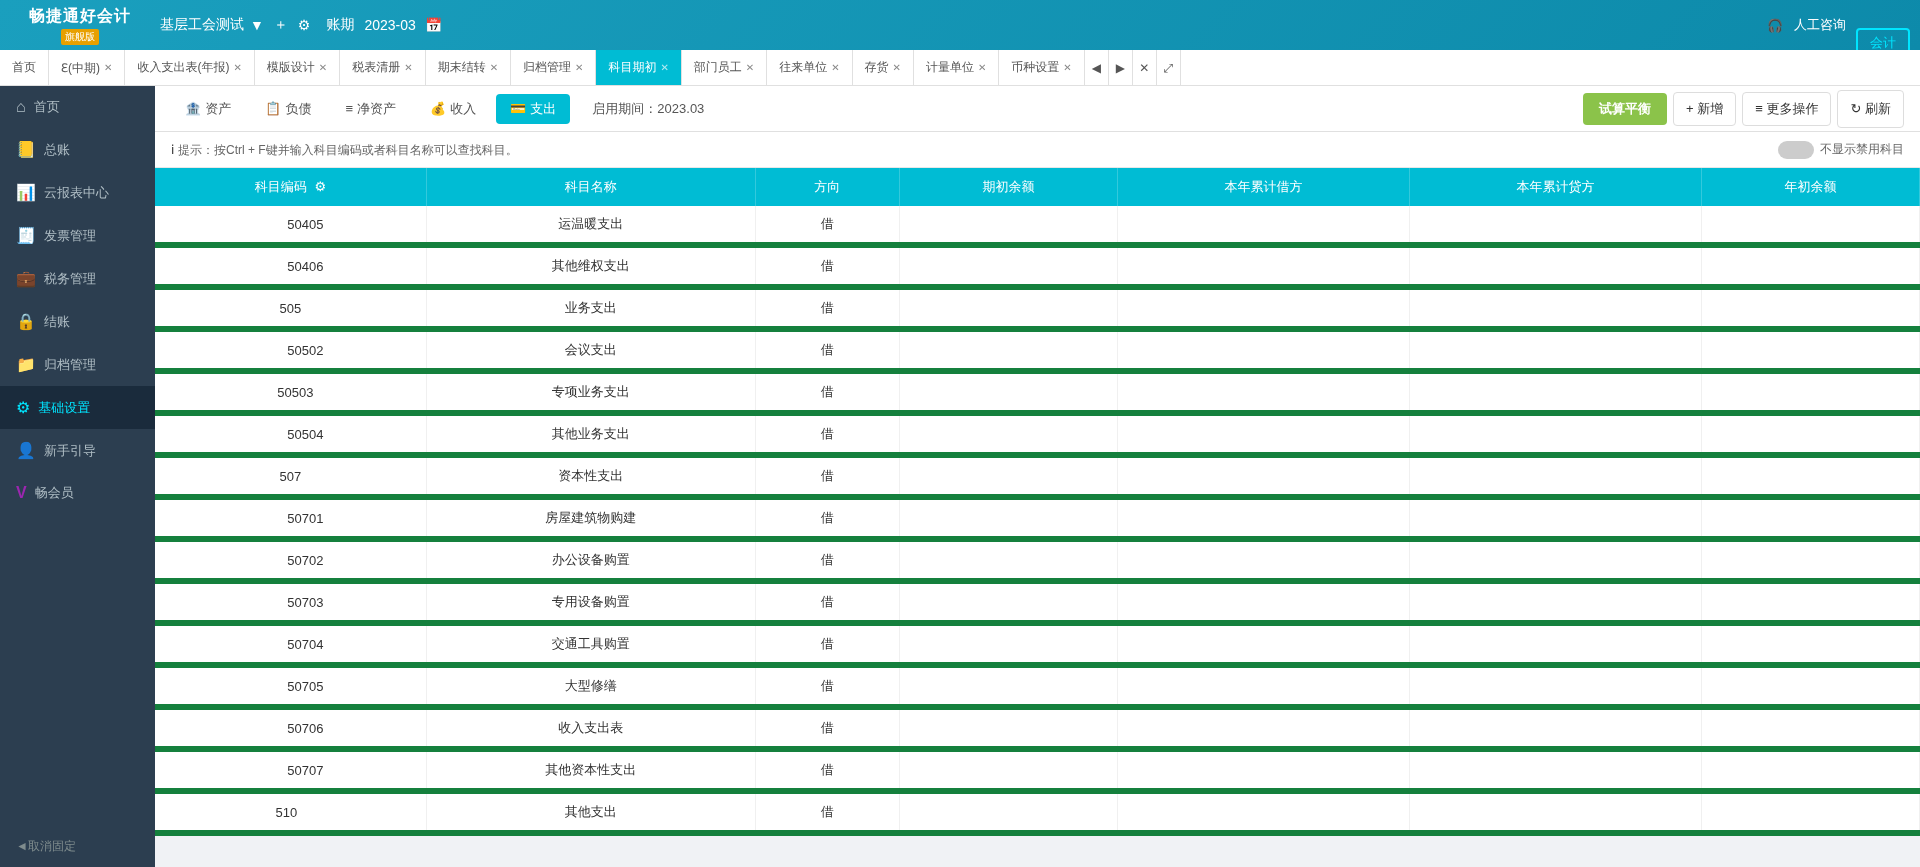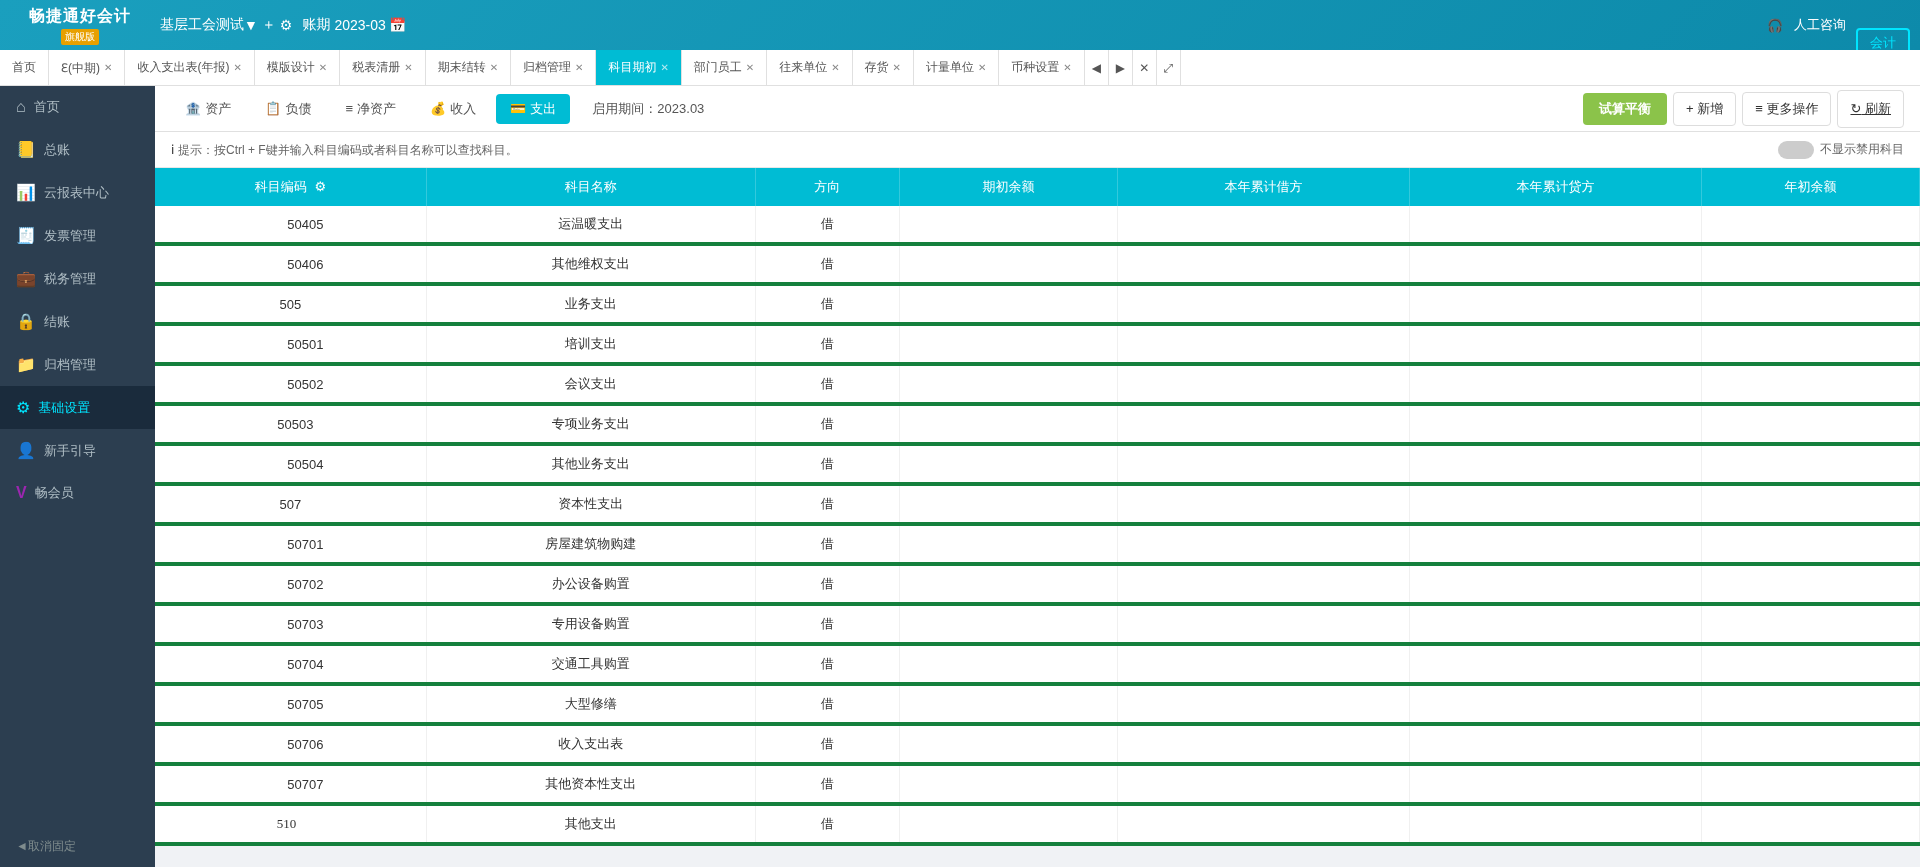--- a/index.html
+++ b/index.html
@@ -24,21 +24,21 @@
       color: white;
     }
     .logo-title { font-size: 16px; font-weight: bold; letter-spacing: 1px; }
     .logo-subtitle { font-size: 10px; background: #e8a000; padding: 1px 4px; border-radius: 2px; margin-top: 2px; }
     .header-company {
       flex: 1;
       color: white;
       font-size: 14px;
       display: flex;
       align-items: center;
-      gap: 0;
+      gap: 6px;
       text-align: right;
     }
     .header-right {
       display: flex;
       align-items: center;
       gap: 10px;
       color: white;
       font-size: 13px;
     }
     .btn-account {
@@ -201,21 +201,20 @@
       color: #333;
     }
     .btn-refresh {
       background: white;
       border: 1px solid #ddd;
       padding: 9px 12px;
       border-radius: 4px;
       cursor: pointer;
       font-size: 13px;
       color: #333;
-      text-decoration: underline;
     }
 
     
     .tip-bar {
       display: flex;
       align-items: center;
       padding: 8px 16px;
       background: white;
       border-bottom: 1px solid #e8e8e8;
       flex-shrink: 0;
@@ -253,21 +252,21 @@
       color: white;
     }
     thead th {
       padding: 10px 12px;
       font-size: 13px;
       font-weight: normal;
       text-align: center;
       border-right: 1px solid rgba(255,255,255,0.2);
     }
     tbody tr {
-      border-bottom: 4px solid #15803d;
+      border-bottom: 6px solid #15803d;
       background: white;
     }
     tbody td {
       padding: 9px 12px;
       font-size: 13px;
       text-align: center;
       border-right: 1px solid #f0f0f0;
       color: #333;
     }
     .td-code { text-align: center; }
@@ -492,29 +491,20 @@
             <tr>
       <td class="td-code" style="padding-left:12px;">505</td>
       <td class="td-name">业务支出</td>
       <td style="text-align:center;">借</td>
       <td></td>
       <td></td>
       <td></td>
       <td></td>
     </tr>
             <tr>
-      <td class="td-code" style="padding-left:42px;">50501</td>
-      <td class="td-name">培训支出</td>
-      <td style="text-align:center;">借</td>
-      <td></td>
-      <td></td>
-      <td></td>
-      <td></td>
-    </tr>
-            <tr>
       <td class="td-code" style="padding-left:42px;">50502</td>
       <td class="td-name">会议支出</td>
       <td style="text-align:center;">借</td>
       <td></td>
       <td></td>
       <td></td>
       <td></td>
     </tr>
             <tr>
       <td class="td-code" style="padding-left:22px;">50503</td>
@@ -600,21 +590,21 @@
             <tr>
       <td class="td-code" style="padding-left:42px;">50707</td>
       <td class="td-name">其他资本性支出</td>
       <td style="text-align:center;">借</td>
       <td></td>
       <td></td>
       <td></td>
       <td></td>
     </tr>
             <tr>
-      <td class="td-code" style="padding-left:4px;font-family:Liberation Serif, serif;">510</td>
+      <td class="td-code" style="padding-left:4px;">510</td>
       <td class="td-name">其他支出</td>
       <td style="text-align:center;">借</td>
       <td></td>
       <td></td>
       <td></td>
       <td></td>
     </tr>
           </tbody>
       </table>
     </div>

